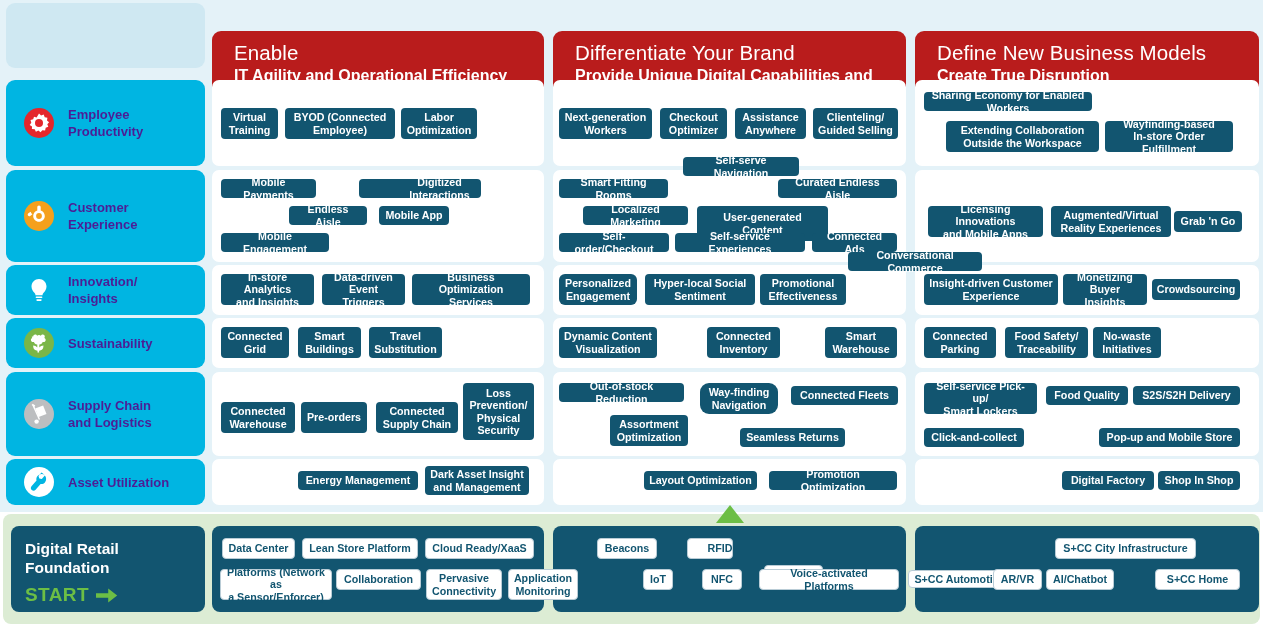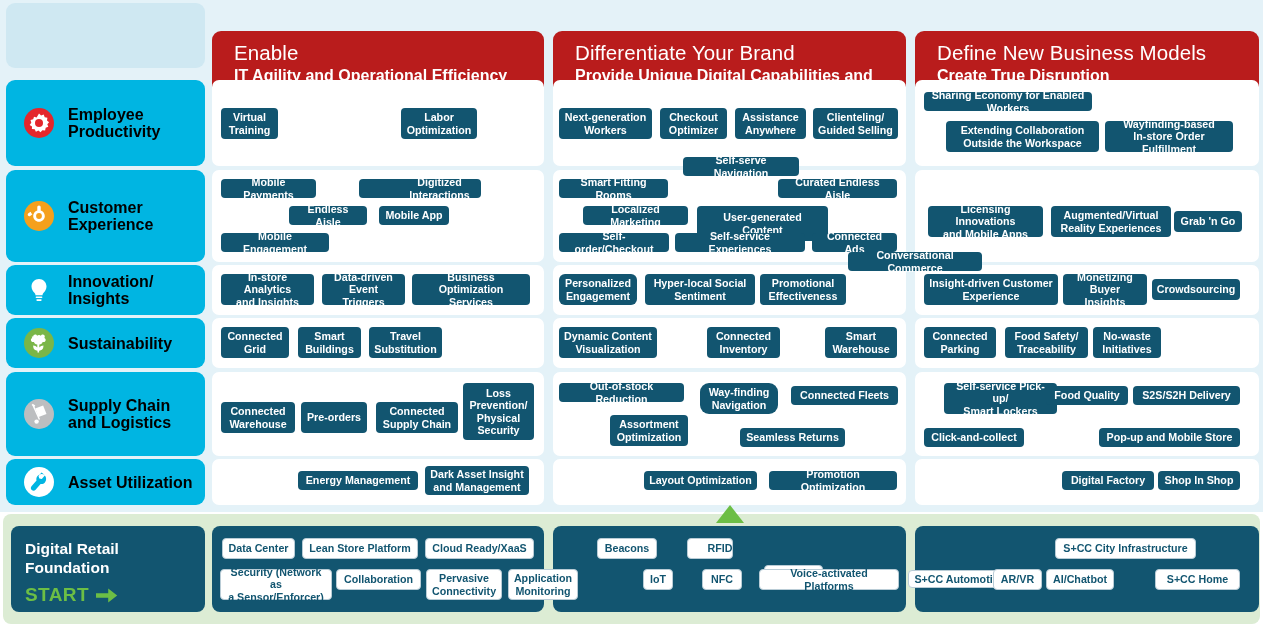--- a/index.html
+++ b/index.html
@@ -60,23 +60,23 @@
     position: absolute;
     left: 6px; width: 199px;
     background: #00b5e2;
     border-radius: 9px;
     display: flex;
     align-items: center;
     box-sizing: border-box;
     padding-left: 16px;
   }
   .row-label .rl-text {
-    font-size: 16px;
+    font-size: 13px;
     font-weight: bold;
-    color: #000000;
+    color: #4c1d95;
     line-height: 17px;
     margin-left: 12px;
     white-space: pre-line;
   }
   .ricon { width: 34px; height: 34px; flex: 0 0 34px; }
 
   
   .cell {
     position: absolute;
     background: #ffffff;
@@ -261,20 +261,22 @@
   <div class="cell" style="left:212px;top:372px;width:332px;height:84px;"></div>
   <div class="cell" style="left:553px;top:372px;width:353px;height:84px;"></div>
   <div class="cell" style="left:915px;top:372px;width:344px;height:84px;"></div>
 
   <div class="cell" style="left:212px;top:459px;width:332px;height:46px;"></div>
   <div class="cell" style="left:553px;top:459px;width:353px;height:46px;"></div>
   <div class="cell" style="left:915px;top:459px;width:344px;height:46px;"></div>
 
   <div class="chip" style="left:221px;top:108px;width:57px;height:31px;">Virtual
 Training</div>
+  <div class="chip" style="left:285px;top:108px;width:110px;height:31px;">BYOD (Connected
+Employee)</div>
   <div class="chip" style="left:401px;top:108px;width:76px;height:31px;">Labor
 Optimization</div>
 
   <div class="chip" style="left:559px;top:108px;width:93px;height:31px;">Next-generation
 Workers</div>
   <div class="chip" style="left:660px;top:108px;width:67px;height:31px;">Checkout
 Optimizer</div>
   <div class="chip" style="left:735px;top:108px;width:71px;height:31px;">Assistance
 Anywhere</div>
   <div class="chip" style="left:813px;top:108px;width:85px;height:31px;">Clienteling/
@@ -360,21 +362,21 @@
 Security</div>
 
   <div class="chip" style="left:559px;top:383px;width:125px;height:19px;">Out-of-stock Reduction</div>
   <div class="chip" style="left:700px;top:383px;width:78px;height:31px;border-radius:9px;">Way-finding
 Navigation</div>
   <div class="chip" style="left:791px;top:386px;width:107px;height:19px;">Connected Fleets</div>
   <div class="chip" style="left:610px;top:415px;width:78px;height:31px;">Assortment
 Optimization</div>
   <div class="chip" style="left:740px;top:428px;width:105px;height:19px;">Seamless Returns</div>
 
-  <div class="chip" style="left:924px;top:383px;width:113px;height:31px;margin-left:20px;">Self-service Pick-up/
+  <div class="chip" style="left:924px;top:383px;width:113px;height:31px;">Self-service Pick-up/
 Smart Lockers</div>
   <div class="chip" style="left:1046px;top:386px;width:82px;height:19px;">Food Quality</div>
   <div class="chip" style="left:1133px;top:386px;width:107px;height:19px;">S2S/S2H Delivery</div>
   <div class="chip" style="left:924px;top:428px;width:100px;height:19px;">Click-and-collect</div>
   <div class="chip" style="left:1099px;top:428px;width:141px;height:19px;">Pop-up and Mobile Store</div>
 
   <div class="chip" style="left:298px;top:471px;width:120px;height:19px;">Energy Management</div>
   <div class="chip" style="left:425px;top:466px;width:104px;height:29px;">Dark Asset Insight
 and Management</div>
 
@@ -399,21 +401,21 @@
     <span class="arrow">
       <svg width="22" height="17" viewBox="0 0 22 17">
           <path fill="#6cbe45" d="M0 6.2h12.2V1.4l9 7-9 7v-4.6H0z"></path>
         </svg>
     </span>
   </div>
 
   <div class="chip light" style="left:222px;top:538px;width:73px;height:21px;">Data Center</div>
   <div class="chip light" style="left:302px;top:538px;width:116px;height:21px;">Lean Store Platform</div>
   <div class="chip light" style="left:425px;top:538px;width:109px;height:21px;">Cloud Ready/XaaS</div>
-  <div class="chip light" style="left:220px;top:569px;width:112px;height:31px;">Security (Network as
+  <div class="chip light" style="left:220px;top:569px;width:112px;height:31px;">Platforms (Network as
 a Sensor/Enforcer)</div>
   <div class="chip light" style="left:336px;top:569px;width:85px;height:21px;">Collaboration</div>
   <div class="chip light" style="left:426px;top:569px;width:76px;height:31px;">Pervasive
 Connectivity</div>
   <div class="chip light" style="left:508px;top:569px;width:70px;height:31px;">Application
 Monitoring</div>
 
   <div class="chip light" style="left:597px;top:538px;width:60px;height:21px;">Beacons</div>
   <div class="chip light" style="left:687px;top:538px;width:46px;height:21px;padding-left:25px;">RFID</div>
   <div class="chip light" style="left:764px;top:538px;width:59px;height:21px;margin-top:27px;">Sensors</div>

